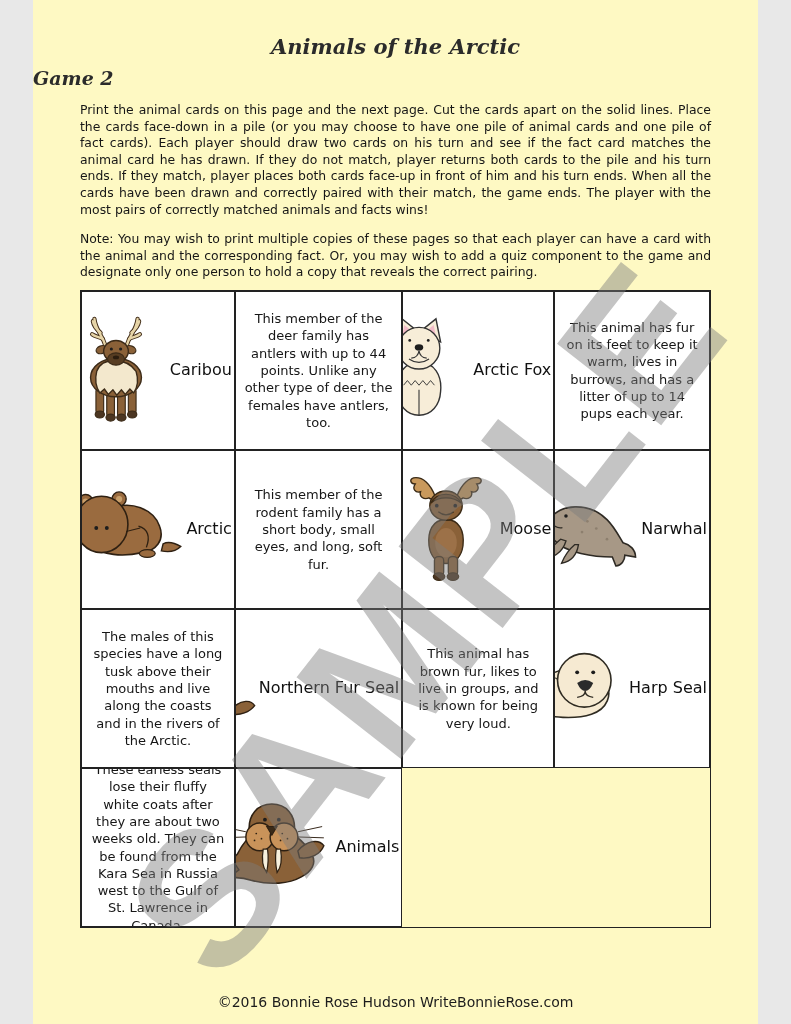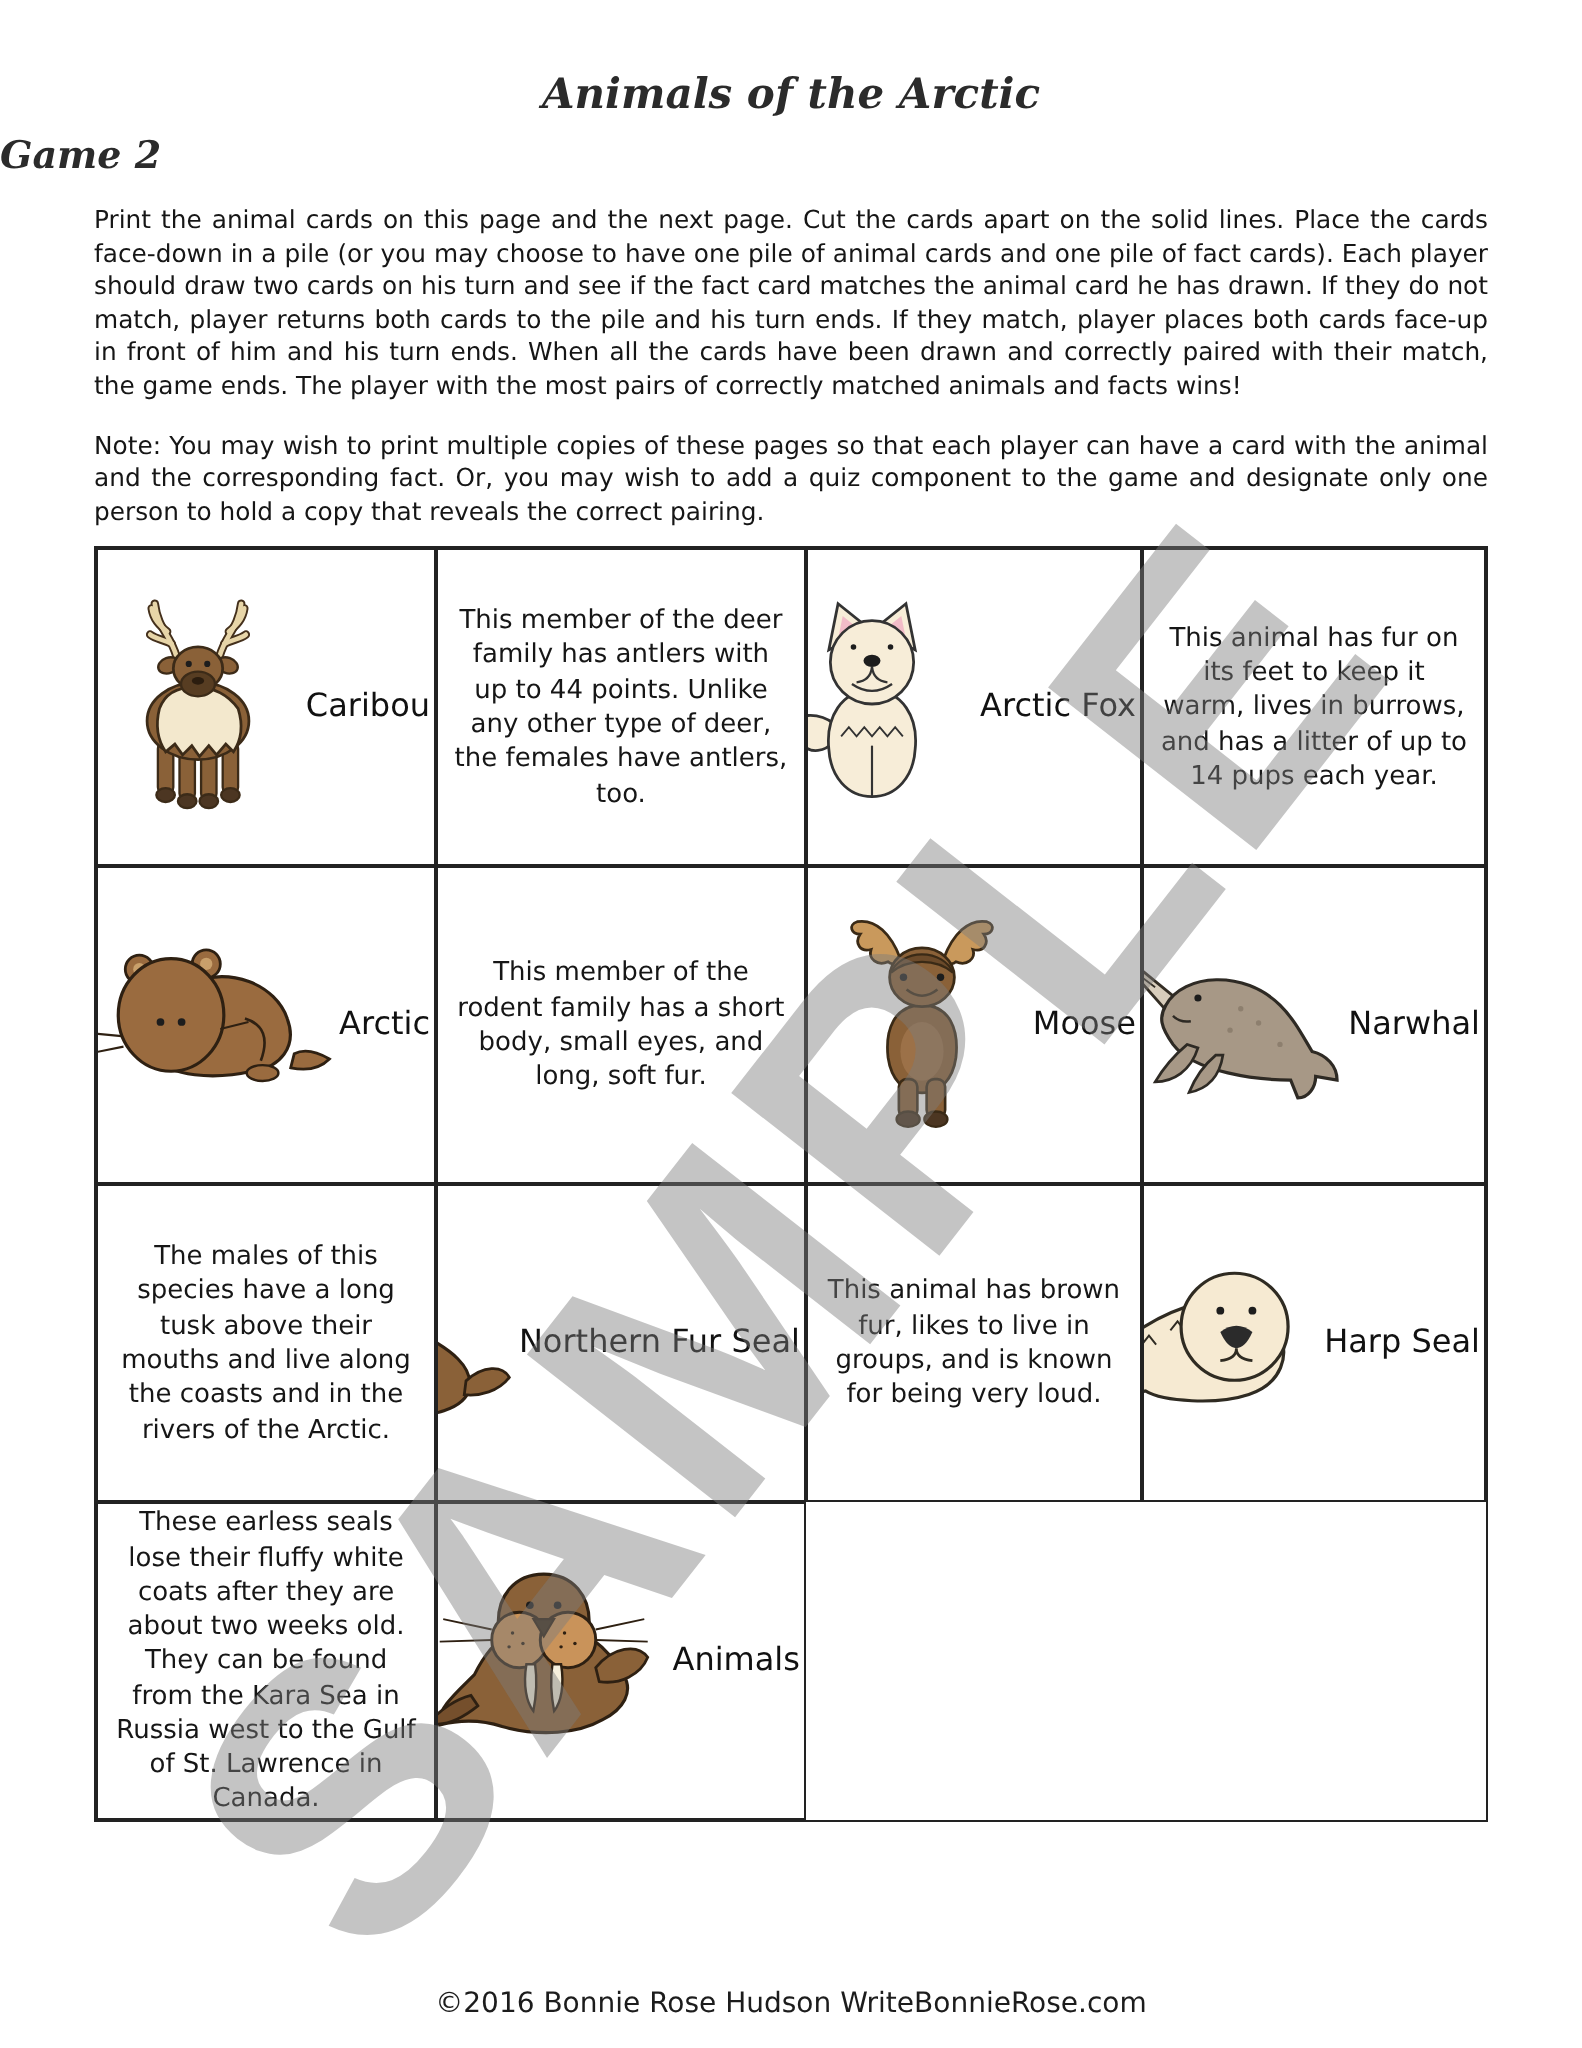--- a/index.html
+++ b/index.html
@@ -1,18 +1,18 @@
 <!DOCTYPE html>
 <html><head>
 <meta charset="utf-8">
 <style>
   html,body { margin:0; padding:0; background:#e8e8e8; }
   .page {
-    position:relative; width:791px; height:1024px; margin:0 auto;
-    background:#ffffff; overflow:hidden;
+    position:relative; width:725px; height:1024px; margin:0 auto;
+    background:#fef9c3; overflow:hidden;
     font-family:"DejaVu Sans","Liberation Sans",sans-serif; color:#1c1c1c;
   }
   .title {
     margin:34px 0 0; text-align:center;
     font-family:"DejaVu Serif","Liberation Serif",serif;
     font-style:italic; font-weight:700; font-size:21px; color:#2b2b2b;
   }
   .subtitle {
     margin:8px 0 0; text-align:left;
     font-family:"DejaVu Serif","Liberation Serif",serif;

